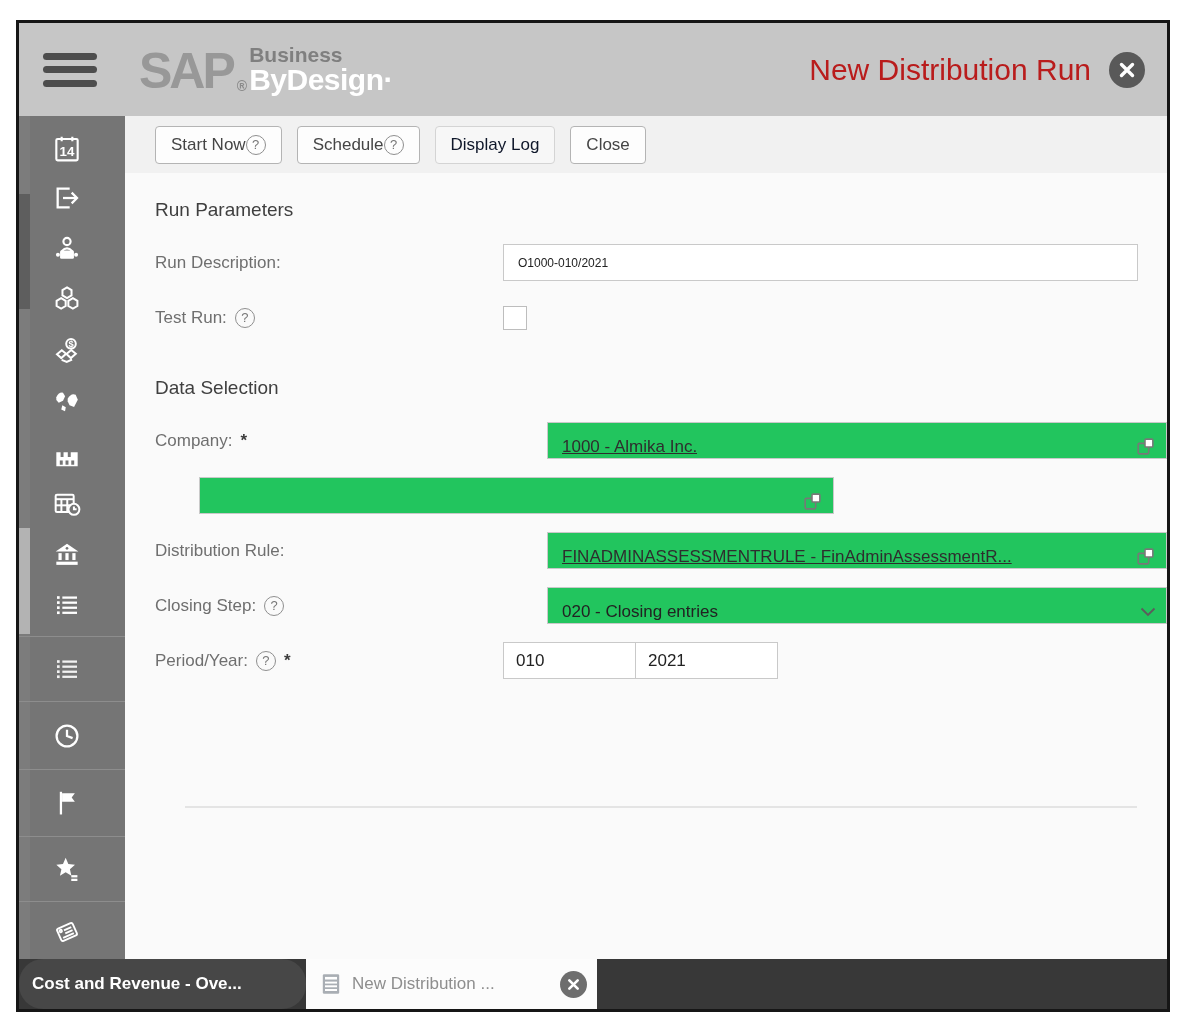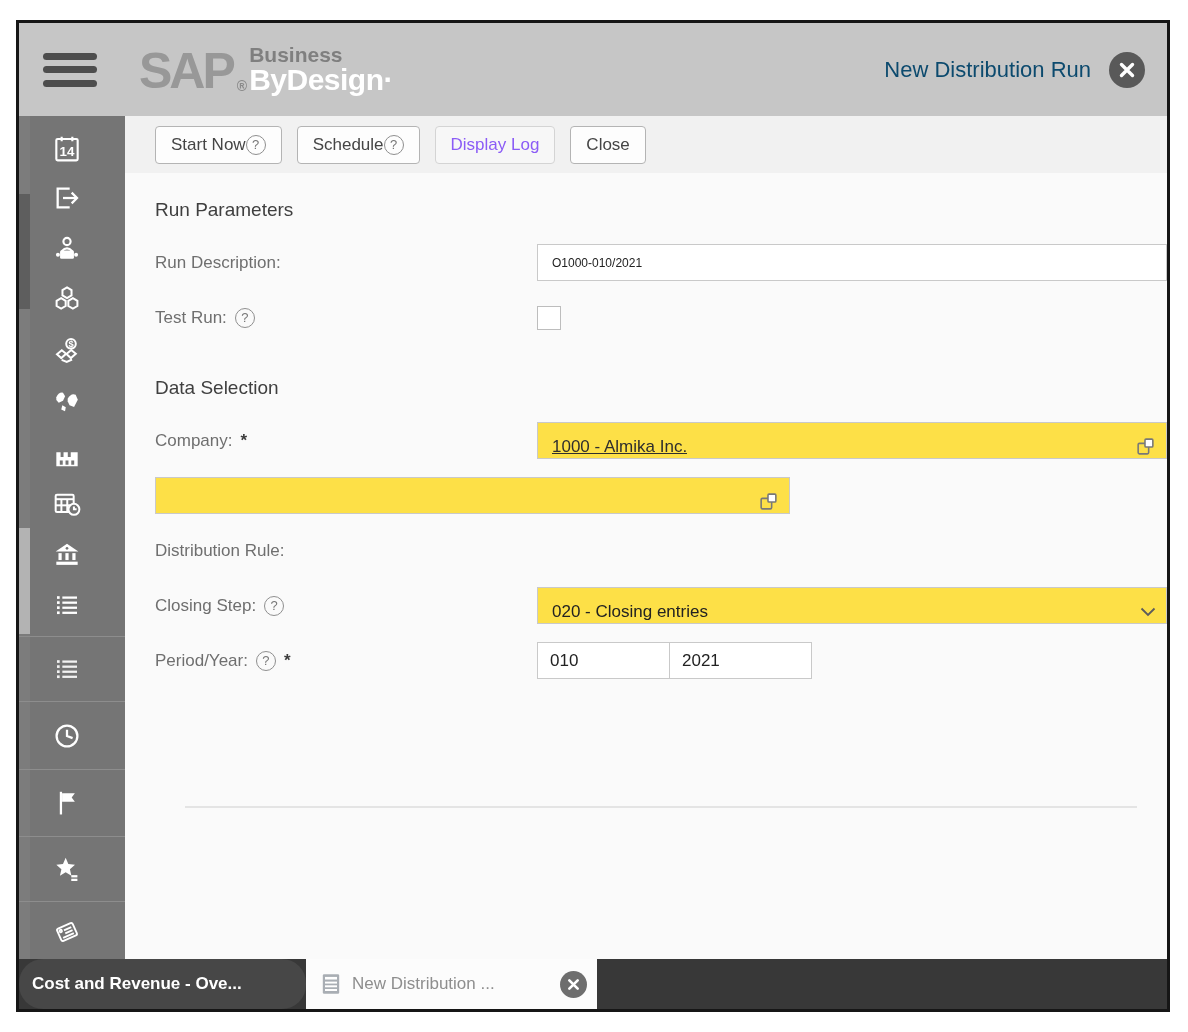--- a/index.html
+++ b/index.html
@@ -13,21 +13,21 @@
   .header { height:93px; background:#c6c6c6; display:flex; align-items:center; flex:0 0 auto; }
   .hamburger { width:54px; height:34px; margin-left:24px; display:flex; flex-direction:column;
                justify-content:space-between; cursor:pointer; }
   .hamburger span { display:block; height:7px; border-radius:4px; background:#4d4d4d; }
   .logo { display:flex; align-items:flex-end; margin-left:42px; }
   .logo .sap { font-size:50px; font-weight:800; color:#989898; letter-spacing:-3px; line-height:46px; }
   .logo .reg { font-size:14px; color:#8a8a8a; margin:2px 2px 0 4px; font-weight:700; }
   .logo .byd { display:flex; flex-direction:column; margin-top:-2px; }
   .logo .b1 { font-size:21px; font-weight:700; color:#7f7f7f; line-height:22px; }
   .logo .b2 { font-size:30px; font-weight:700; color:#ffffff; line-height:28px; letter-spacing:-0.5px; }
-  .win-title { margin-left:auto; font-size:22px; color:#0c4a6e; }
+  .win-title { margin-left:auto; font-size:30px; color:#b91c1c; }
   .header-close { width:36px; height:36px; border-radius:50%; background:#595959; margin:0 22px 0 18px;
                   display:flex; align-items:center; justify-content:center; cursor:pointer; flex:0 0 auto; }
 
   
   .body { flex:1 1 auto; display:flex; min-height:0; }
 
   
   .sidebar { position:relative; width:106px; background:#757575; flex:0 0 auto; }
   .side-icon { position:absolute; left:31px; width:34px; height:34px; display:flex;
                align-items:center; justify-content:center; cursor:pointer; }
@@ -36,33 +36,33 @@
   .scroll-light { position:absolute; left:0; top:412px; width:11px; height:106px; background:#b3b3b3; }
   .side-sep { position:absolute; left:0; width:100%; height:1px; background:#8d8d8d; }
 
   
   .main { flex:1 1 auto; display:flex; flex-direction:column; background:#fafafa; min-width:0; }
   .toolbar { height:57px; background:#f1f1f1; display:flex; align-items:center;
              padding-left:30px; gap:15px; flex:0 0 auto; }
   .btn { display:inline-flex; align-items:center; gap:0; height:38px; padding:0 15px;
          background:#fdfdfd; border:1px solid #b4b4b4; border-radius:4px;
          font-size:17px; color:#454545; cursor:pointer; }
-  .btn.disabled { color:#8b5cf6; border-color:#d4d4d4; background:#f7f7f7; cursor:default; }
+  .btn.disabled { color:#0f172a; border-color:#d4d4d4; background:#f7f7f7; cursor:default; }
   .help { display:inline-flex; align-items:center; justify-content:center; width:20px; height:20px;
           border:1.5px solid #8f8f8f; border-radius:50%; font-size:13px; color:#777; flex:0 0 auto; }
 
   .content { flex:1 1 auto; padding:26px 0 0 30px; }
   .section-title { font-size:19px; color:#3f3f3f; font-weight:400; margin-bottom:14px; }
   .section-title.second { margin-top:32px; }
-  .form-row { display:flex; align-items:center; height:55px;gap:34px; }
+  .form-row { display:flex; align-items:center; height:55px; }
   .lbl-col { width:348px; display:flex; align-items:center; gap:8px; flex:0 0 auto; }
   .lbl { font-size:17px; color:#6f6f6f; }
   .req { font-size:17px; color:#3c3c3c; font-weight:700; }
-  .field { width:635px; height:37px; background:#fde047; border:1px solid #c9c9c9;
-           display:flex; align-items:center; padding:12px 10px 0 14px; font-size:17px; color:#222; }
+  .field { width:635px; height:37px; background:#22c55e; border:1px solid #c9c9c9;
+           display:flex; align-items:center; padding:12px 10px 0 14px; font-size:17px; color:#222;margin-left:44px; }
   input.field-input { width:635px; height:37px; background:#fff; border:1px solid #c9c9c9;
            padding:0 14px; font-size:12px; color:#222; font-family:"Liberation Sans",sans-serif; }
   .field .link { color:#2e2e2e; text-decoration:underline; white-space:nowrap; overflow:hidden;
                  text-overflow:clip; cursor:pointer; }
   .field .spacer { flex:1 1 auto; }
   .vh-btn { flex:0 0 auto; margin-left:8px; cursor:pointer; display:flex; align-items:center; }
   .checkbox { width:24px; height:24px; background:#fff; border:1px solid #bdbdbd; cursor:pointer; }
   .select-field { cursor:pointer; }
   .period-wrap { display:flex; }
   input.period { height:37px; background:#fff; border:1px solid #c9c9c9; padding:0 12px;
@@ -337,20 +337,30 @@
                   <rect x="9.5" y="3" width="7.5" height="7.5" rx="1" fill="#fff" stroke="#787878" stroke-width="1.5"></rect>
                 </svg>
               </span>
             </div>
           </div>
 
           <div class="form-row">
             <div class="lbl-col">
               <span class="lbl">Distribution Rule:</span>
             </div>
+            <div class="field">
+              <span class="link">FINADMINASSESSMENTRULE - FinAdminAssessmentR...</span>
+              <span class="spacer"></span>
+              <span class="vh-btn">
+                <svg width="21" height="21" viewBox="0 0 20 20">
+                  <rect x="3" y="7" width="10" height="10" rx="1.2" fill="none" stroke="#787878" stroke-width="1.5"></rect>
+                  <rect x="9.5" y="3" width="7.5" height="7.5" rx="1" fill="#fff" stroke="#787878" stroke-width="1.5"></rect>
+                </svg>
+              </span>
+            </div>
           </div>
 
           <div class="form-row">
             <div class="lbl-col">
               <span class="lbl">Closing Step:</span>
               <span class="help">?</span>
             </div>
             <div class="field select-field">
               <span>020 - Closing entries</span>
               <span class="spacer"></span>

